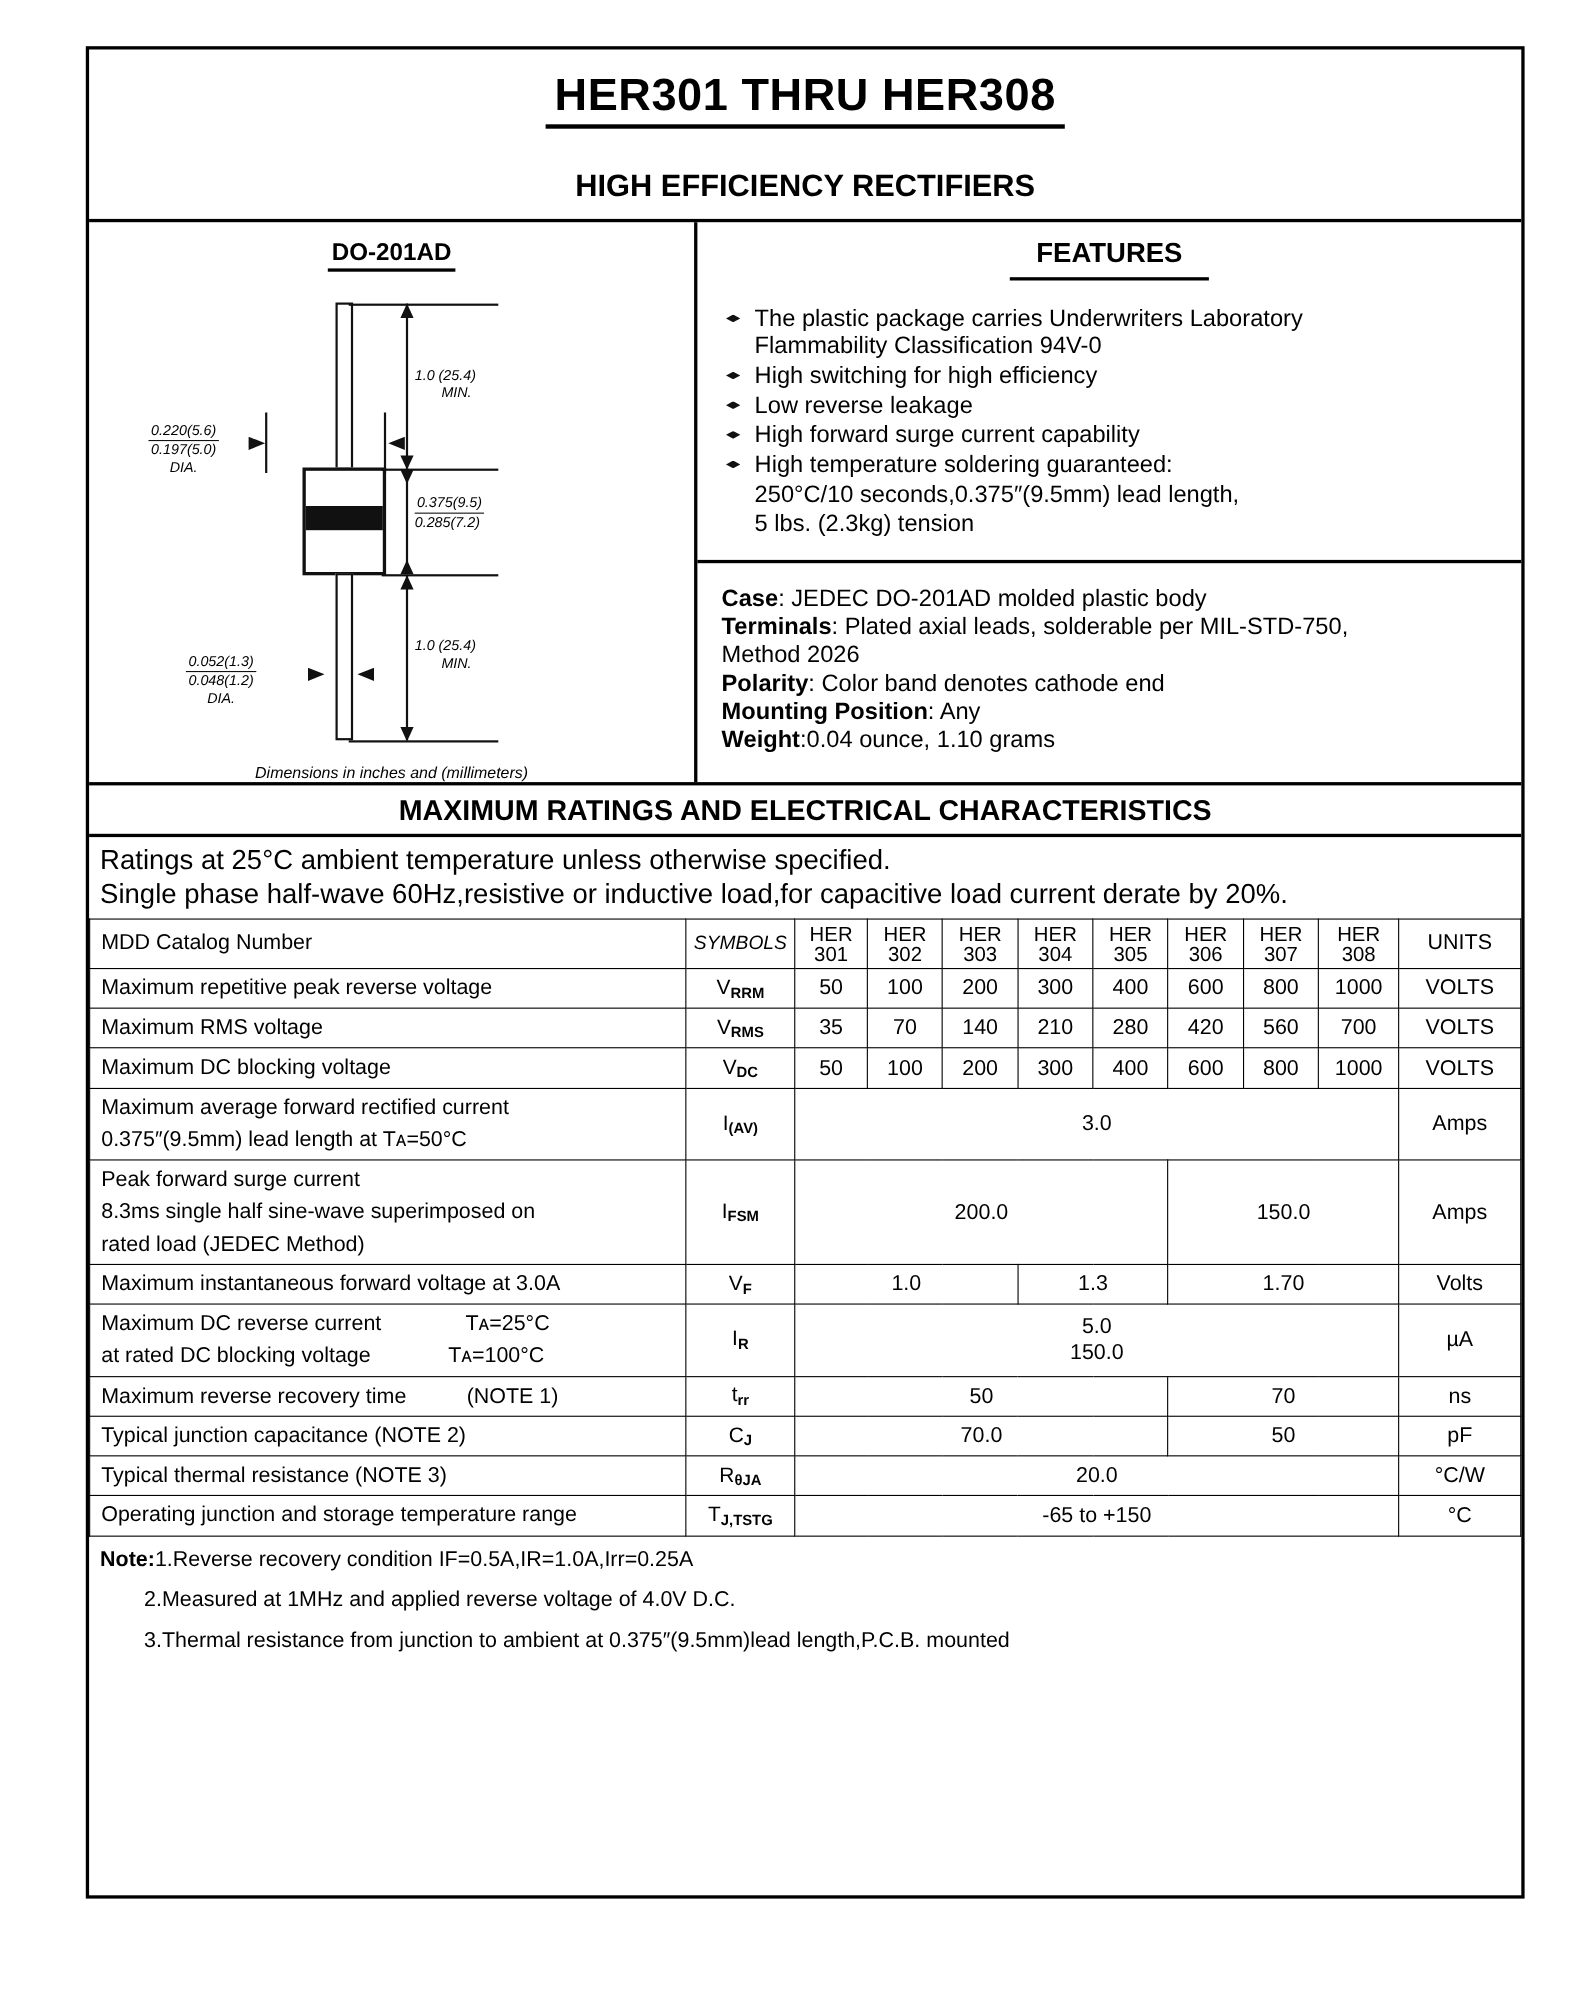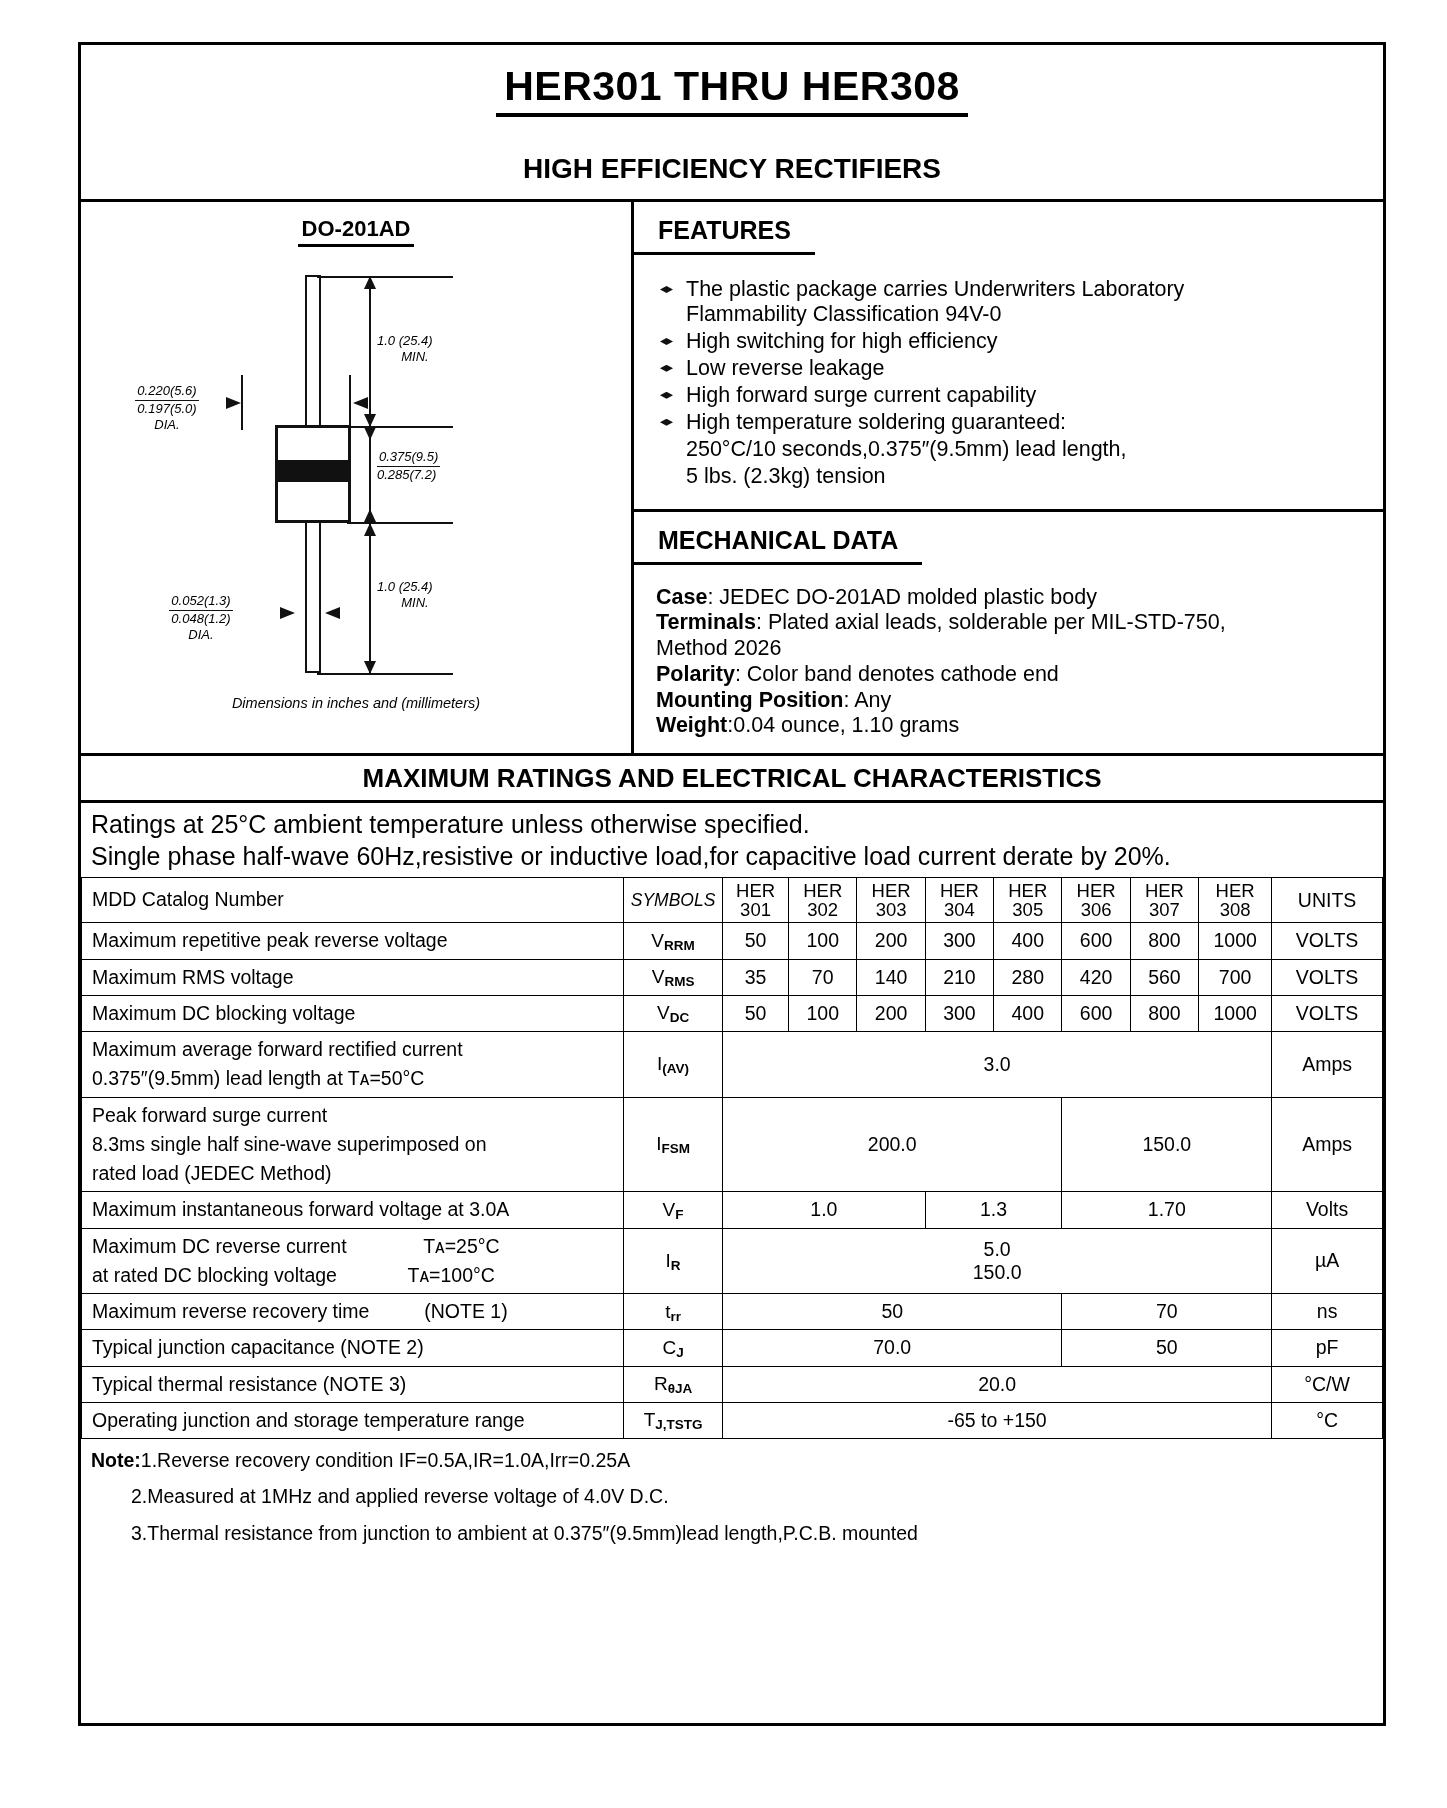--- a/index.html
+++ b/index.html
@@ -112,20 +112,21 @@
     position: absolute;
     font-size: 13px;
     font-style: italic;
     text-align: center;
     line-height: 1.22;
     white-space: nowrap;
   }
   .frac-top { border-bottom: 1.4px solid #111; padding: 0 2px 1px 2px; display:inline-block;}
   
   .sec-head {
+    text-align: center;
     font-size: 25px;
     font-weight: bold;
     padding-top: 14px;
   }
   .sec-head span {
     display: inline-block;
     border-bottom: 3px solid #000;
     padding: 0 24px 7px 24px;
   }
   .feat-list {
@@ -332,23 +333,20 @@
           <li>
             <span class="bullet"></span>
             <span>High temperature soldering guaranteed:</span>
           </li>
         </ul>
         <div class="feat-cont" style="padding-left:52px">250°C/10 seconds,0.375″(9.5mm) lead length,</div>
         <div class="feat-cont" style="padding-left:52px">5 lbs. (2.3kg) tension</div>
       </div>
 
       <div>
-        <div class="sec-head">
-          <span>MECHANICAL DATA</span>
-        </div>
         <div class="mech-body">
           <div><b>Case</b><span>: JEDEC DO-201AD molded plastic body</span></div>
           <div><b>Terminals</b><span>: Plated axial leads, solderable per MIL-STD-750,</span></div>
           <div><span>Method 2026</span></div>
           <div><b>Polarity</b><span>: Color band denotes cathode end</span></div>
           <div><b>Mounting Position</b><span>: Any</span></div>
           <div><b>Weight</b><span>:0.04 ounce, 1.10 grams</span></div>
         </div>
       </div>
 

